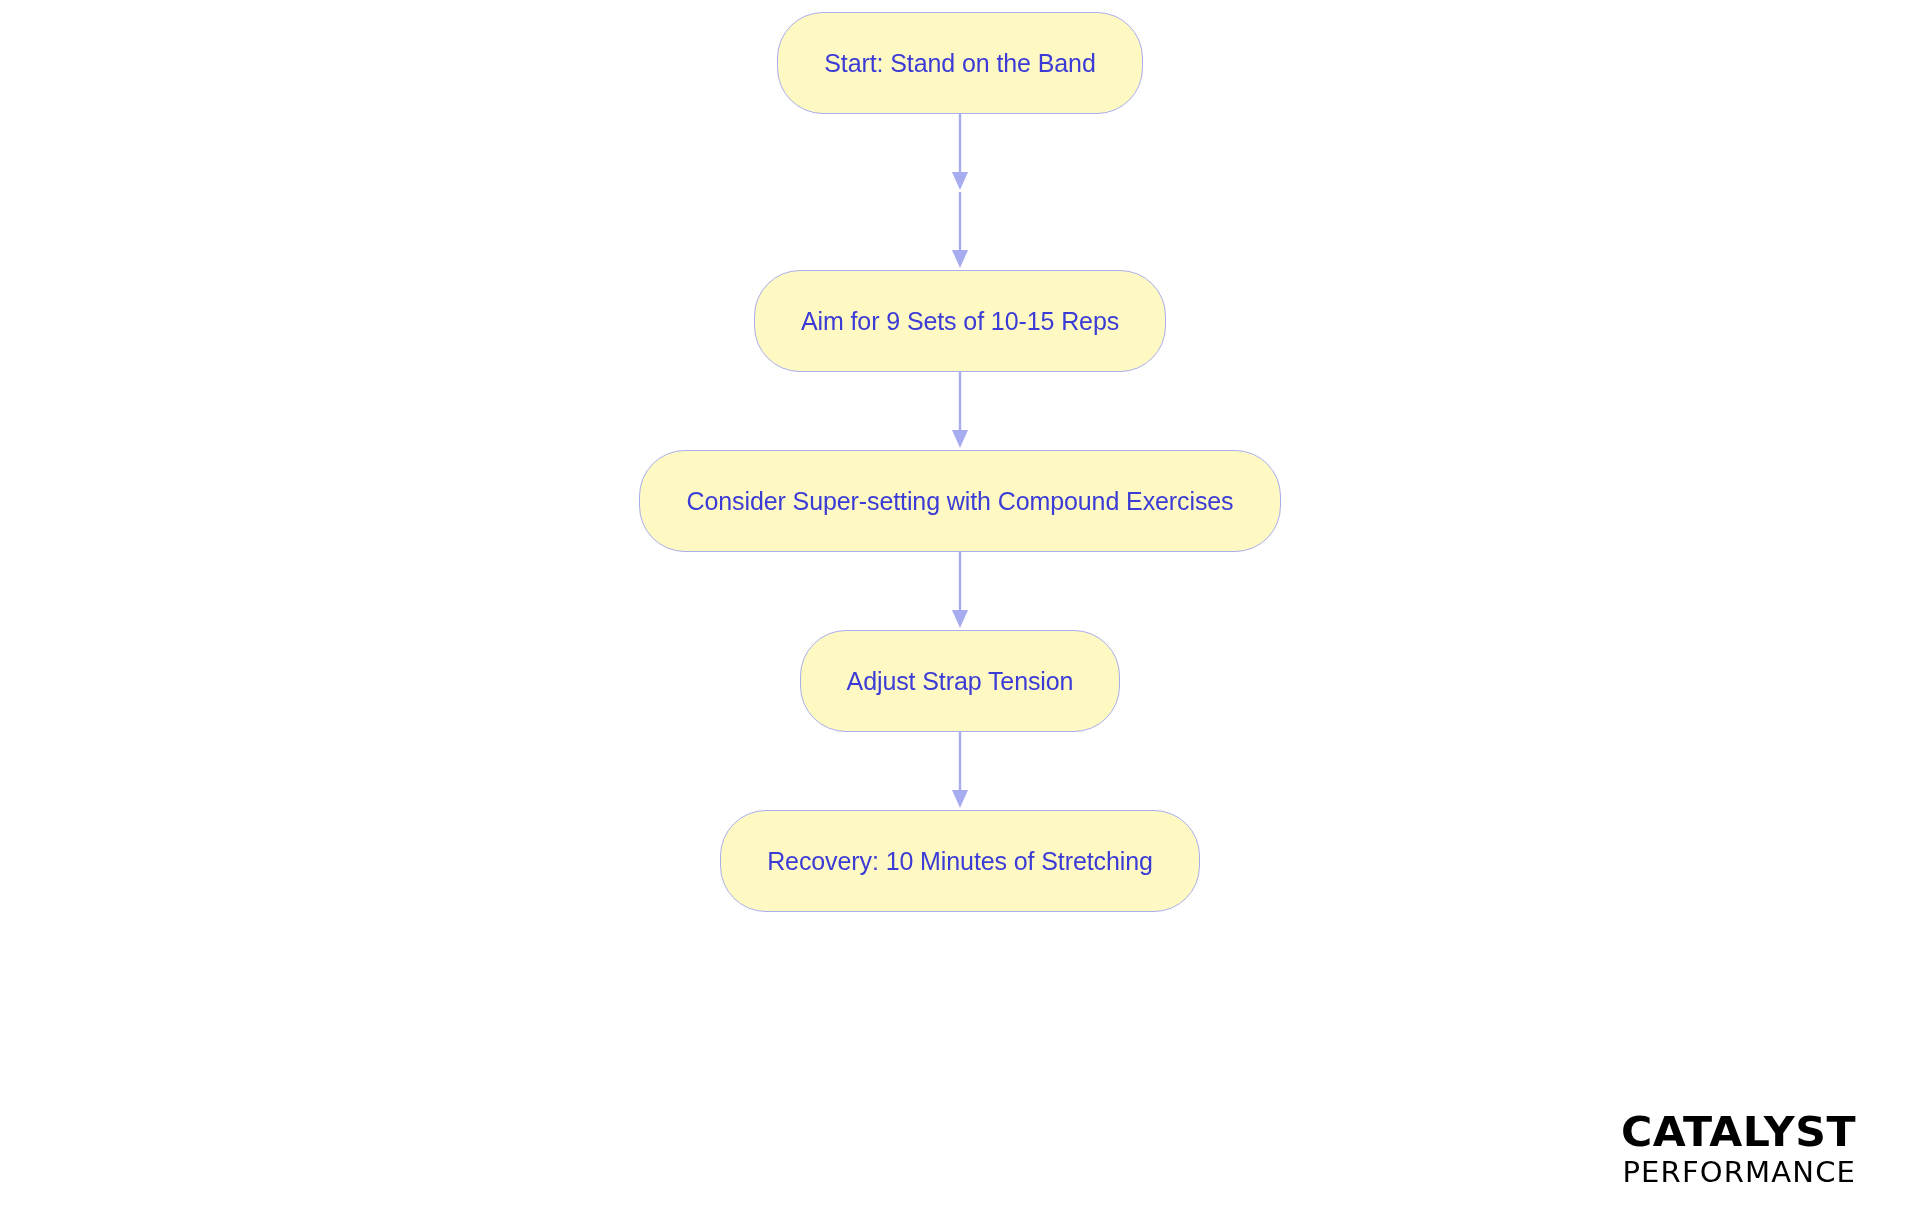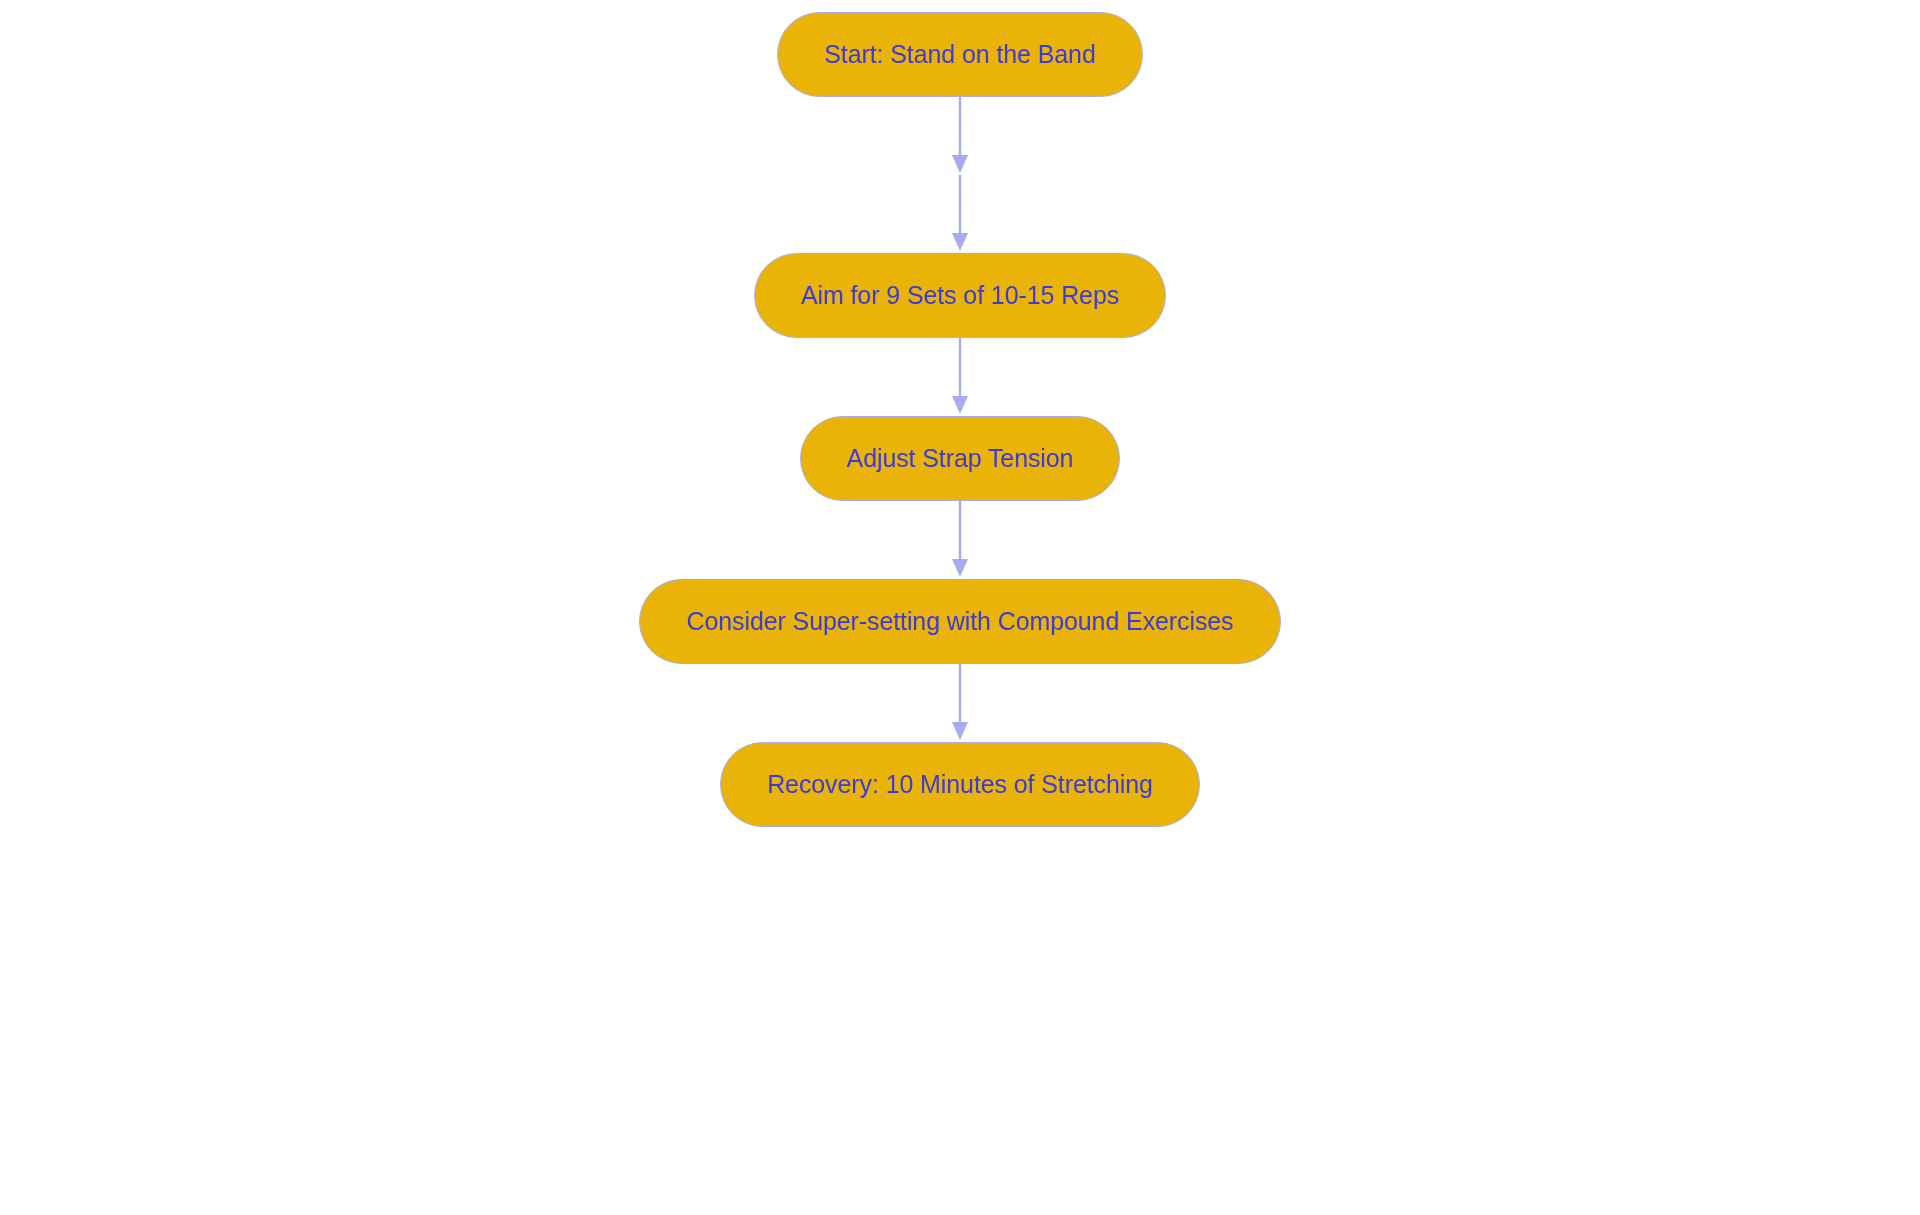--- a/index.html
+++ b/index.html
@@ -35,23 +35,23 @@
   }
 
   .flow-step {
     display: flex;
     flex-direction: column;
     align-items: center;
   }
 
   .node {
     box-sizing: border-box;
-    height: 85px;
+    height: 102px;
     border-radius: 46px;
-    background: #eab308;
+    background: #fef9c3;
     border: 1.6px solid #a9adef;
     display: flex;
     align-items: center;
     justify-content: flex-end;
     padding: 0 46px;
     white-space: nowrap;
   }
 
   .node-label {
     color: #3b3bd6;
@@ -134,40 +134,44 @@
         <span class="node-label">Aim for 9 Sets of 10-15 Reps</span>
       </div>
       <svg class="connector" viewBox="0 0 22 78">
         <line class="conn-line" x1="11" y1="0" x2="11" y2="60"></line>
         <polygon class="conn-head" points="11,76 3,58 19,58"></polygon>
       </svg>
     </div>
 
     <div class="flow-step">
       <div class="node">
-        <span class="node-label">Adjust Strap Tension</span>
+        <span class="node-label">Consider Super-setting with Compound Exercises</span>
       </div>
       <svg class="connector" viewBox="0 0 22 78">
         <line class="conn-line" x1="11" y1="0" x2="11" y2="60"></line>
         <polygon class="conn-head" points="11,76 3,58 19,58"></polygon>
       </svg>
     </div>
 
     <div class="flow-step">
       <div class="node">
-        <span class="node-label">Consider Super-setting with Compound Exercises</span>
+        <span class="node-label">Adjust Strap Tension</span>
       </div>
       <svg class="connector" viewBox="0 0 22 78">
         <line class="conn-line" x1="11" y1="0" x2="11" y2="60"></line>
         <polygon class="conn-head" points="11,76 3,58 19,58"></polygon>
       </svg>
     </div>
 
     <div class="flow-step">
       <div class="node">
         <span class="node-label">Recovery: 10 Minutes of Stretching</span>
       </div>
     </div>
 
   </div>
 
+  <div class="brand-logo">
+    <span class="brand-primary">CATALYST</span>
+    <span class="brand-secondary">PERFORMANCE</span>
+  </div>
 
 </div>
 
 </body></html>

